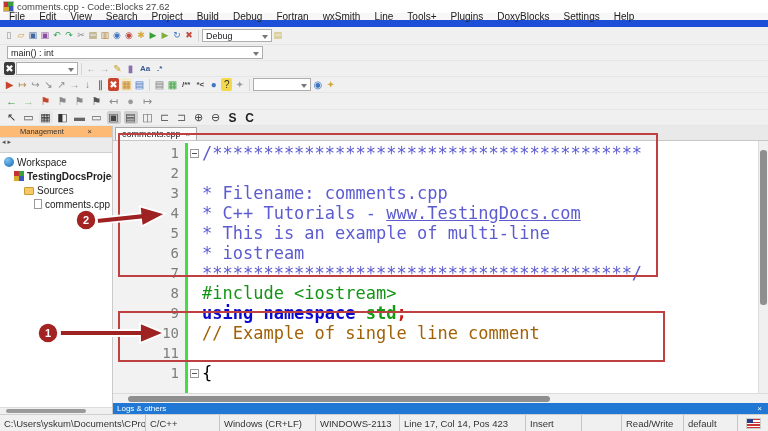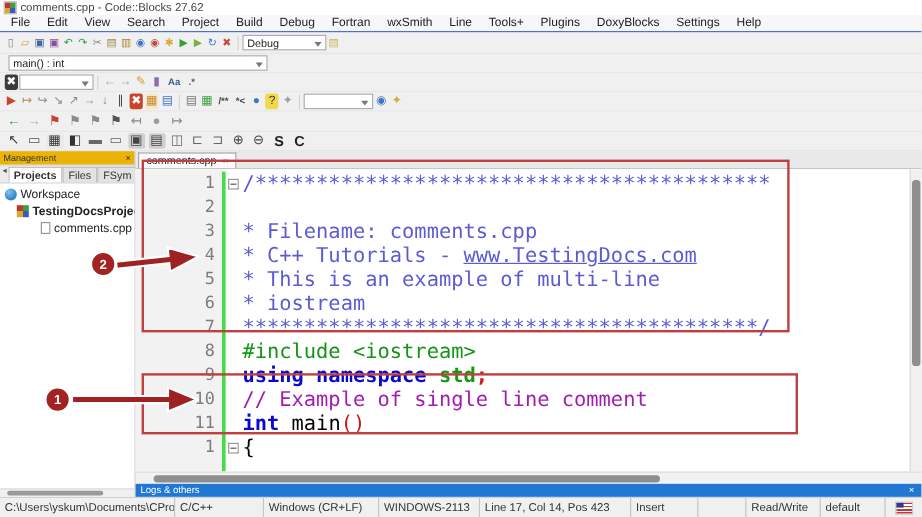--- a/index.html
+++ b/index.html
@@ -5,43 +5,43 @@
   * { margin:0; padding:0; box-sizing:border-box; }
   html,body { width:768px; height:431px; overflow:hidden; }
   body { font-family:"Liberation Sans", sans-serif; background:#f0f0f0; position:relative; font-size:10px; color:#222; }
 
   
   .titlebar { height:13px; background:#ffffff; display:flex; align-items:center; padding-left:4px; gap:4px; }
   .titlebar .title { font-size:9.5px; color:#444; }
   .cb-logo { width:9px; height:9px; display:inline-block;
     background: conic-gradient(#3aa13a 0 25%, #3b57c4 25% 50%, #d9a928 50% 75%, #c43232 75% 100%);
     outline:1px solid #bbb; }
-  .menubar { height:14px; background:#f7f7f7; border-bottom:1px solid #1d4ed8; display:flex; align-items:center; padding-left:2px; }
+  .menubar { height:14px; background:#f7f7f7; border-bottom:7px solid #1d4ed8; display:flex; align-items:center; padding-left:2px; }
   .menu-item { font-size:10px; padding:0 7px; color:#222; }
 
   
   .tbrow { background:#f0f0f0; display:flex; align-items:center; padding-left:3px; border-bottom:1px solid #e6e6e6; }
   .r1{height:18px;} .r2{height:16px;} .r3{height:16px;} .r4{height:16px;} .r5{height:17px;} .r6{height:16px;}
   .tbi { display:inline-flex; align-items:center; justify-content:center; height:13px; min-width:11px;
          font-size:10px; line-height:1; margin:0 1px; border-radius:2px; }
   .r1 .tbi { min-width:10px; font-size:9px; }
   .r5 .tbi,.r6 .tbi { min-width:14px; font-size:11px; margin:0 1.5px; }
   .tbi.txt { font-size:8px; font-weight:bold; padding:0 2px; }
   .sep { width:1px; height:12px; background:#d5d5d5; margin:0 3px; display:inline-block; }
   .combo { background:#fff; border:1px solid #adadad; height:13px; display:inline-flex; align-items:center;
            font-size:9px; padding-left:3px; position:relative; color:#222; }
   .combo .chev { position:absolute; right:3px; top:5px; width:0; height:0;
                  border-left:3px solid transparent; border-right:3px solid transparent; border-top:4px solid #777; }
   .r2 .combo { height:13px; }
 
   
   .main { display:flex; height:288px; }
   .mgmt { width:113px; background:#f0f0f0; border-right:1px solid #c9c9c9; display:flex; flex-direction:column; }
-  .mgmt-caption { height:12px; background:#eab308; border-bottom:1px solid #dadada; display:flex; align-items:center;
-                  justify-content:space-between; padding:0 3px; font-size:7.5px; color:#333; }
+  .mgmt-caption { height:12px; background:#fdba74; border-bottom:1px solid #dadada; display:flex; align-items:center;
+                  justify-content:space-between; padding:0 20px; font-size:7.5px; color:#333; }
   .mgmt-tabs { height:15px; display:flex; align-items:flex-end; padding:0 1px; background:#ebebeb; border-bottom:1px solid #cfcfcf; }
   .mtab { font-size:9px; padding:1px 4px; border:1px solid #c2c2c2; border-bottom:none; background:#e2e2e2; color:#333; }
   .mtab.active { background:#fff; font-weight:bold; }
   .tab-scroll { font-size:7px; color:#555; padding:0 1px; align-self:flex-start; }
   .mgmt-tree { flex:1; background:#fff; padding-top:2px; overflow:hidden; }
   .tree-row { display:flex; align-items:center; height:14px; font-size:10px; gap:3px; white-space:nowrap; }
   .tree-row.b { font-weight:bold; }
   .ti { width:10px; height:10px; display:inline-block; flex:none; }
   .ti-workspace { border-radius:50%; background:radial-gradient(circle at 35% 30%, #7cc4f0, #1565b5); }
   .ti-project { background: conic-gradient(#3aa13a 0 25%, #3b57c4 25% 50%, #d9a928 50% 75%, #c43232 75% 100%); }
@@ -60,21 +60,21 @@
   .gutter-bg { position:absolute; left:0; top:0; bottom:0; width:72px; background:#f2f2f2; }
   .change-bar { position:absolute; left:72px; top:2px; bottom:0; width:3px; background:#44dd44; }
   .code-lines { position:absolute; left:0; top:2px; right:10px; font-family:"DejaVu Sans Mono", monospace; font-size:17px; }
   .cl { display:flex; height:20px; line-height:20px; }
   .cl .ln { width:72px; flex:none; text-align:right; padding-right:6px; color:#7d7d7d; font-size:14px; }
   .cl .bar { width:3px; flex:none; }
   .cl .fold { width:14px; flex:none; position:relative; }
   .fold-box { position:absolute; left:2px; top:6px; width:9px; height:9px; border:1px solid #9a9a9a; background:#fff; }
   .fold-box::after { content:""; position:absolute; left:1px; top:3px; width:5px; height:1px; background:#555; }
   .cl .ctext { white-space:pre; }
-  .t-cm { color:#5c5cd0; } .t-cml { color:#a21caf; } .t-pp { color:#149414; }
+  .t-cm { color:#5c5cd0; } .t-cml { color:#a16207; } .t-pp { color:#149414; }
   .t-kw { color:#0a0acf; font-weight:bold; } .t-id { color:#129a12; font-weight:bold; }
   .t-rd { color:#d21414; } .t-pl { color:#000; }
   .tok-b { font-weight:bold; } .tok-u { text-decoration:underline; }
   .vscroll { position:absolute; right:0; top:0; bottom:0; width:10px; background:#f0f0f0; border-left:1px solid #dcdcdc; }
   .vscroll .thumb { position:absolute; left:1px; top:9px; width:7px; height:155px; background:#8f8f8f; border-radius:3px; }
   .editor-hscroll { height:10px; background:#f1f1f1; border-top:1px solid #dcdcdc; position:relative; }
   .editor-hscroll .thumb { position:absolute; left:15px; top:2px; width:422px; height:6px; background:#8f8f8f; border-radius:3px; }
   .logs-header { height:11px; background:#2178d4; color:#fff; font-size:8px; display:flex; align-items:center;
                  justify-content:space-between; padding:0 6px 0 4px; }
 
@@ -140,21 +140,21 @@
     <span>Debug</span>
     <span class="chev"></span>
   </span>
   <span style="display:inline-flex;align-items:center;">
       <span class="tbi" style="color: rgb(201, 180, 88);">▤</span>
     </span>
 </div>
 
 <div class="tbrow r2">
   <span style="width:4px;"></span>
-  <span class="combo" style="width:216px;">
+  <span class="combo" style="width:256px;">
     <span>main() : int</span>
     <span class="chev"></span>
   </span>
 </div>
 
 <div class="tbrow r3">
   <span style="display:inline-flex;align-items:center;">
       <span class="tbi" style="color: rgb(255, 255, 255); background: rgb(59, 59, 59);">✖</span>
     </span>
   <span class="combo" style="width:62px;">
@@ -243,36 +243,35 @@
 
 <div class="main">
 
   <div class="mgmt">
     <div class="mgmt-caption">
       <span>Management</span>
       <span>×</span>
     </div>
     <div class="mgmt-tabs">
       <span class="tab-scroll">◂</span>
-      <span style="display:flex;align-items:flex-end;">
-          <span class="mtab active">Projects</span>
-          <span class="mtab">Files</span>
-          <span class="mtab">FSym</span>
-        </span>
       <span class="tab-scroll">▸</span>
     </div>
     <div class="mgmt-tree">
         <div class="tree-row" style="padding-left: 4px;">
           <span class="ti ti-workspace"></span>
           <span>Workspace</span>
         </div>
         <div class="tree-row b" style="padding-left: 14px;">
           <span class="ti ti-project"></span>
           <span>TestingDocsProject</span>
         </div>
+        <div class="tree-row" style="padding-left: 24px;">
+          <span class="ti ti-folder"></span>
+          <span>Sources</span>
+        </div>
         <div class="tree-row" style="padding-left: 34px;">
           <span class="ti ti-file"></span>
           <span>comments.cpp</span>
         </div>
       </div>
     <div class="mgmt-hscroll">
       <div class="thumb"></div>
     </div>
   </div>
 
@@ -345,21 +344,20 @@
           <div class="cl">
             <span class="ln">10</span>
             <span class="bar"></span>
             <span class="fold"></span>
             <span class="ctext"><span class="t-cml">// Example of single line comment</span></span>
           </div>
           <div class="cl">
             <span class="ln">11</span>
             <span class="bar"></span>
             <span class="fold"></span>
-            <span class="ctext"><span class="t-kw">int</span><span class="t-pl"> main</span><span class="t-rd">()</span></span>
           </div>
           <div class="cl">
             <span class="ln">1</span>
             <span class="bar"></span>
             <span class="fold">
               <span class="fold-box"></span>
             </span>
             <span class="ctext"><span class="t-pl">{</span></span>
           </div>
         </div>

